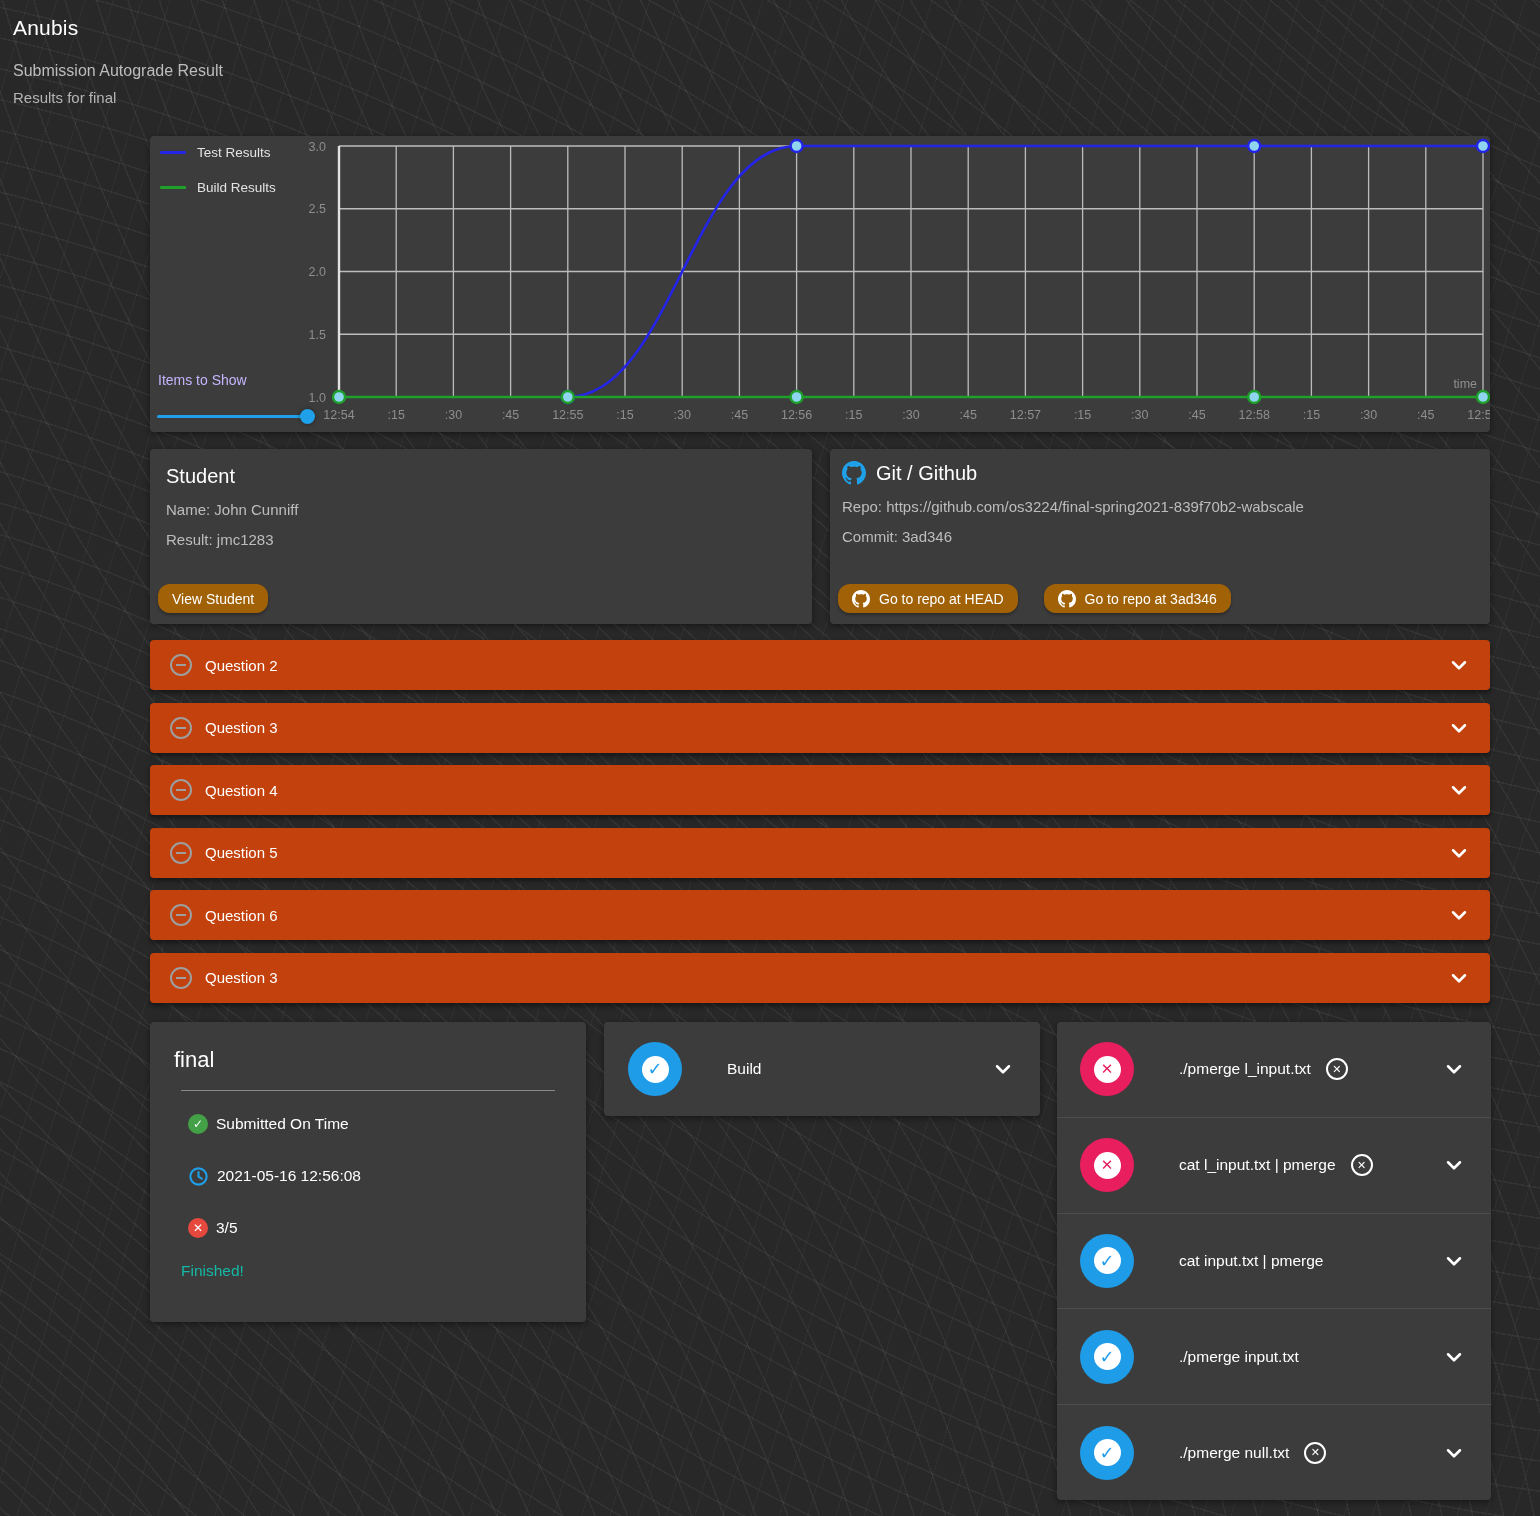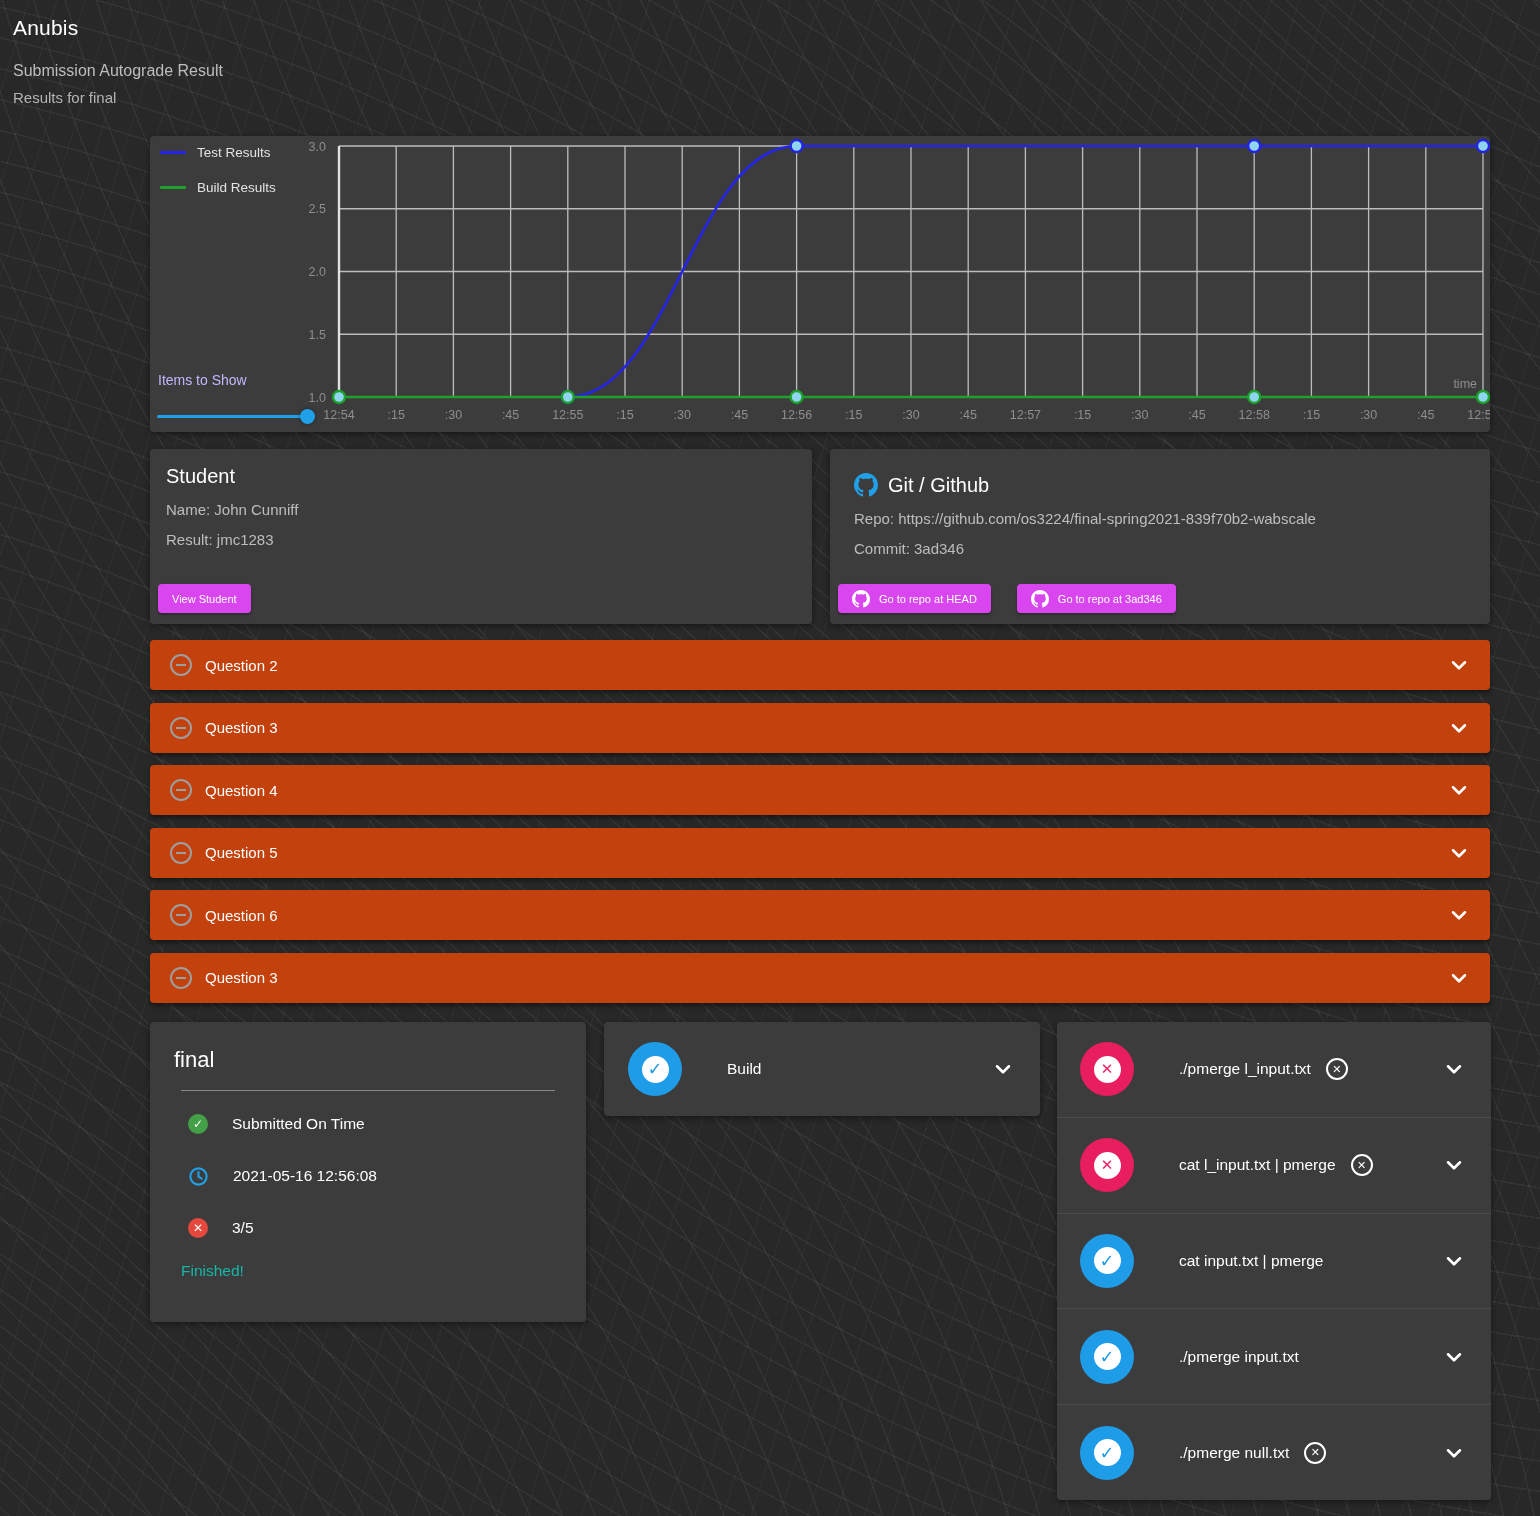--- a/index.html
+++ b/index.html
@@ -34,46 +34,46 @@
   .legend-item{display:flex;align-items:center;height:16px;margin-bottom:19px;cursor:pointer;}
   .legend-swatch{width:26px;height:3px;margin-right:11px;border-radius:1px;}
   .legend-label{font-size:13.5px;color:#e3e3e3;}
   .items-label{position:absolute;left:8px;top:236px;font-size:14px;color:#c4b5fd;z-index:2;}
   .slider{position:absolute;left:7px;top:271px;width:158px;height:18px;z-index:2;cursor:pointer;}
   .slider .track{position:absolute;left:0;top:8px;width:150px;height:3px;background:#1fa0e8;border-radius:2px;}
   .slider .thumb{position:absolute;left:143px;top:2px;width:15px;height:15px;border-radius:50%;background:#1fa0e8;box-shadow:0 0 4px rgba(0,0,0,.4);}
 
   
   .student-card{left:150px;top:449px;width:662px;height:175px;box-sizing:border-box;padding:16px;}
-  .git-card{left:830px;top:449px;width:660px;height:175px;box-sizing:border-box;padding:24px;}
+  .git-card{left:830px;top:449px;width:660px;height:175px;box-sizing:border-box;padding:12px;}
   .card-title{font-size:20px;font-weight:400;color:#fff;}
   .card-line{font-size:15px;color:#bdbdbd;margin-top:13px;}
   .title-row{display:flex;align-items:center;gap:10px;}
-  .btn{display:inline-flex;align-items:center;gap:9px;background:#d946ef;color:#fff;border:none;border-radius:4px;
-       font-size:11px;font-family:inherit;height:29px;padding:0 14px;box-shadow:0 2px 3px rgba(0,0,0,.3);cursor:pointer;}
+  .btn{display:inline-flex;align-items:center;gap:9px;background:#a16207;color:#fff;border:none;border-radius:12px;
+       font-size:14px;font-family:inherit;height:29px;padding:0 14px;box-shadow:0 2px 3px rgba(0,0,0,.3);cursor:pointer;}
   .btn svg{flex:none;}
   .student-card .btn{position:absolute;left:8px;bottom:11px;}
   .git-btn-row{position:absolute;left:8px;bottom:11px;display:flex;gap:26px;}
 
   
   .questions{position:absolute;left:150px;top:640px;width:1340px;display:flex;flex-direction:column;gap:12.5px;}
   .q-row{height:50px;background:#c2410c;border-radius:4px;box-shadow:0 3px 5px rgba(0,0,0,0.45);
          display:flex;align-items:center;padding:0 18px 0 20px;box-sizing:border-box;cursor:pointer;}
   .minus-circle{width:22px;height:22px;border-radius:50%;border:2px solid #9e9e9e;box-sizing:border-box;position:relative;flex:none;}
   .minus-circle::after{content:"";position:absolute;left:4px;right:4px;top:50%;height:2px;margin-top:-1px;background:#9e9e9e;}
   .q-label{margin-left:13px;font-size:15px;color:#fff;}
   .chev{margin-left:auto;display:flex;flex:none;}
 
   
   .final-card{left:150px;top:1022px;width:436px;height:300px;}
   .final-title{margin:25px 0 0 24px;font-size:22px;color:#fff;}
   .final-divider{margin:17px 31px 0 31px;border:none;border-top:1px solid #888;}
   .final-rows{margin-top:7px;}
   .final-row{display:flex;align-items:center;height:52px;padding-left:38px;}
-  .final-row .txt{margin-left:24px;font-size:15.5px;color:#fff;}
+  .final-row .txt{margin-left:8px;font-size:15.5px;color:#fff;}
   .mini{width:20px;height:20px;border-radius:50%;display:flex;align-items:center;justify-content:center;
         font-size:12px;font-weight:700;color:#fff;flex:none;}
   .mini.success{background:#43a047;}
   .mini.error{background:#e5493d;}
   .finished{margin:8px 0 0 31px;font-size:15.5px;color:#14b8a6;}
 
   
   .build-card{left:604px;top:1022px;width:436px;height:94px;display:flex;align-items:center;
               padding:0 24px;box-sizing:border-box;}
   .tests-card{left:1057px;top:1022px;width:434px;height:478px;display:flex;flex-direction:column;}

